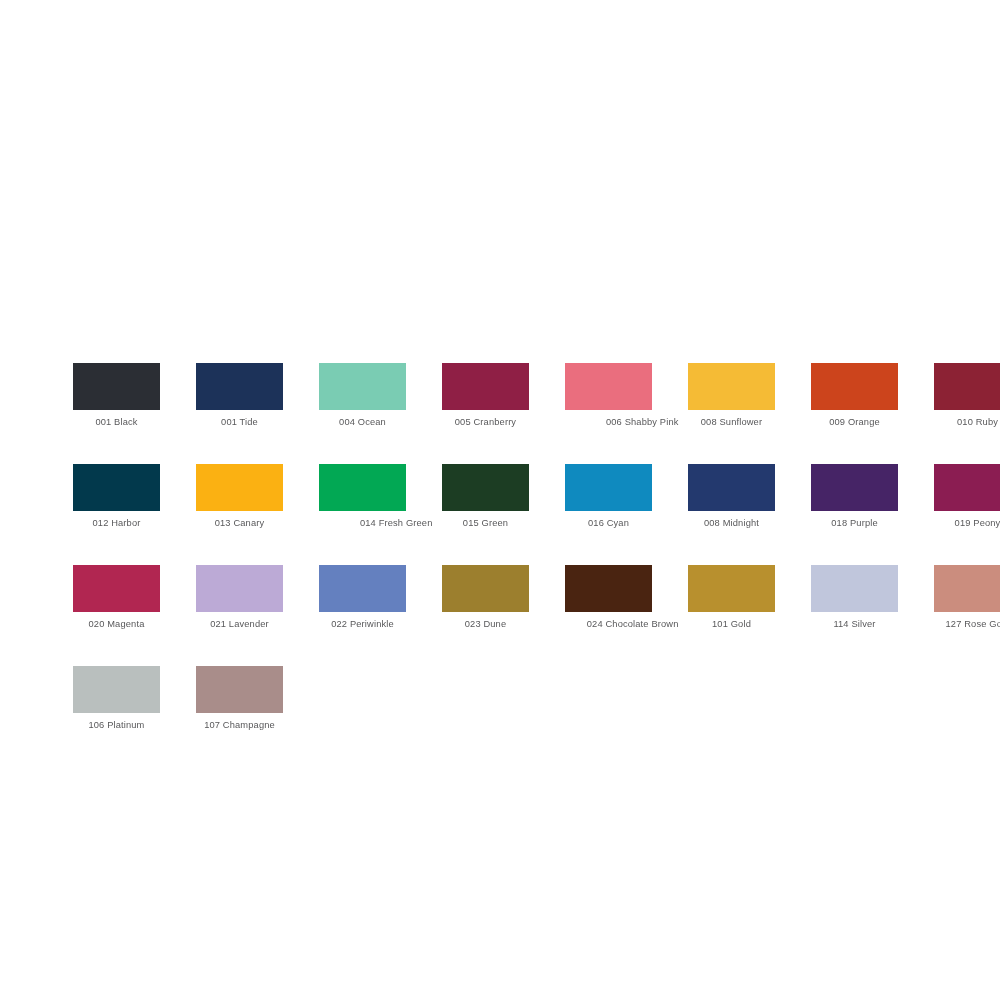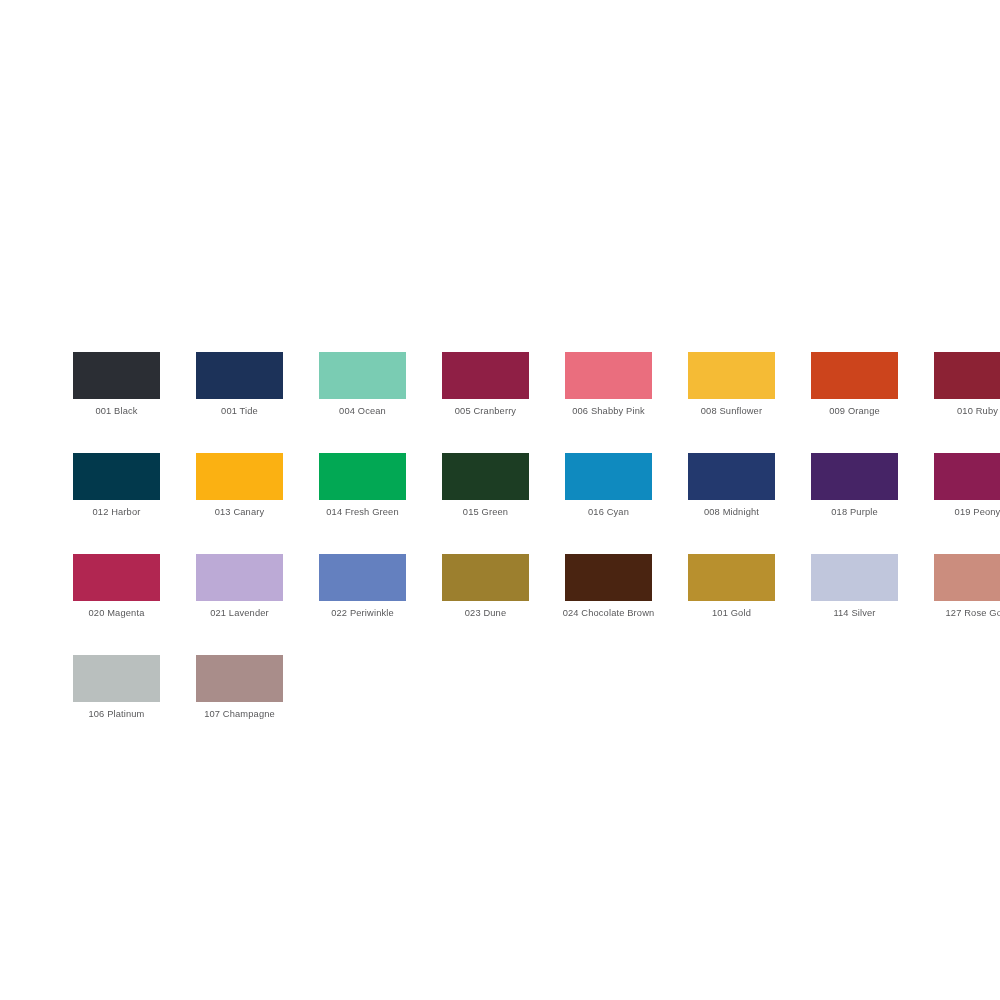--- a/index.html
+++ b/index.html
@@ -17,21 +17,21 @@
   #palette-root {
     position: absolute;
     left: 0;
     top: 0;
     width: 1000px;
     height: 1000px;
   }
   .swatch-grid {
     position: absolute;
     left: 73px;
-    top: 352px;
+    top: 363px;
     width: 854px;
     display: grid;
     grid-template-columns: repeat(8, 87px);
     column-gap: 22px;
     row-gap: 21px;
     justify-content: start;
     align-content: start;
     gap: 36px;
   }
   .swatch-cell {
@@ -54,20 +54,21 @@
     color: #58585a;
     text-align: center;
     white-space: nowrap;
     font-family: "Liberation Sans", sans-serif;
   }
   .swatch-cell.wide .swatch-label {
     position: relative;
     width: 140px;
     margin-left: -26px;
     margin-right: -26px;
+    text-align: right;
   }
 </style>
 </head>
 <body>
 
 <div id="palette-root">
   <div class="swatch-grid">
       <div class="swatch-cell">
         <div class="swatch-chip" title="001 Black" style="background-color: rgb(43, 46, 52);"></div>
         <div class="swatch-label">001 Black</div>

